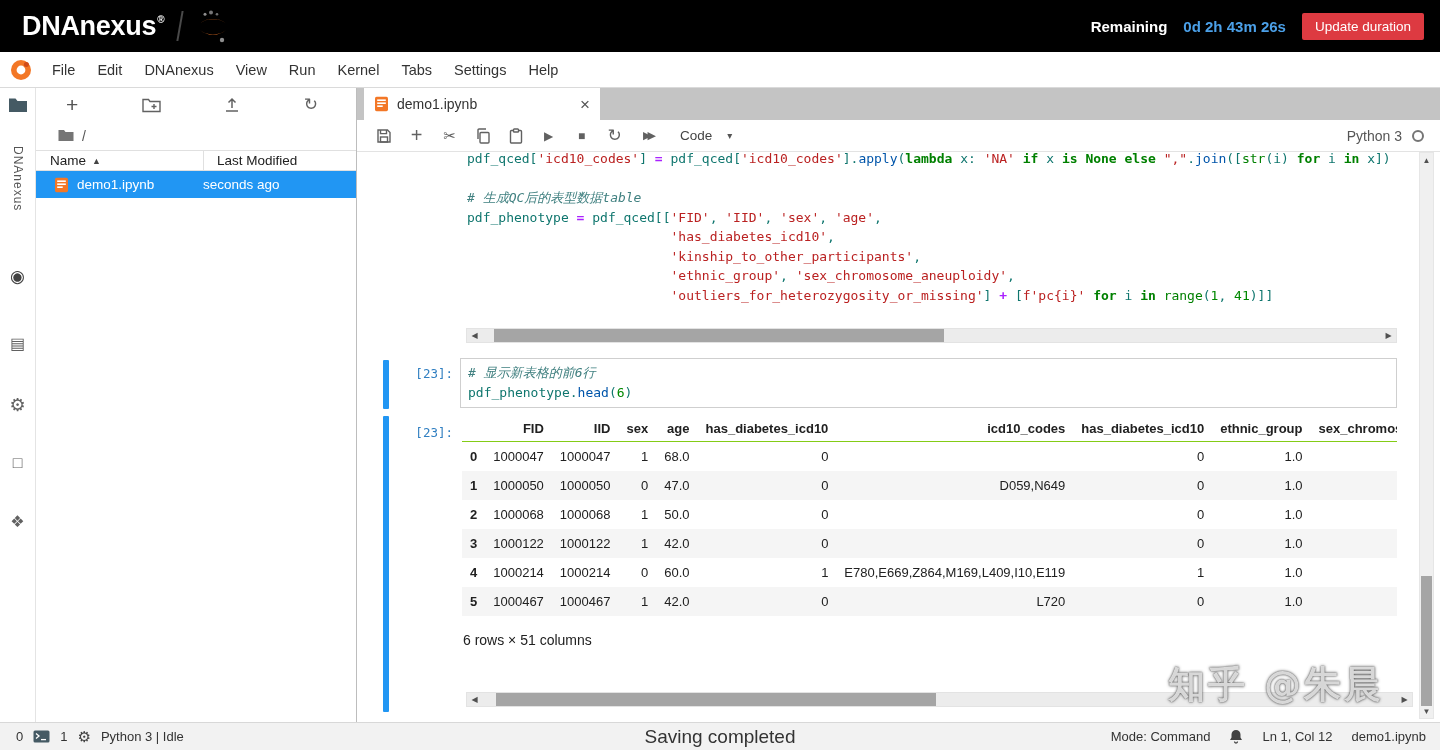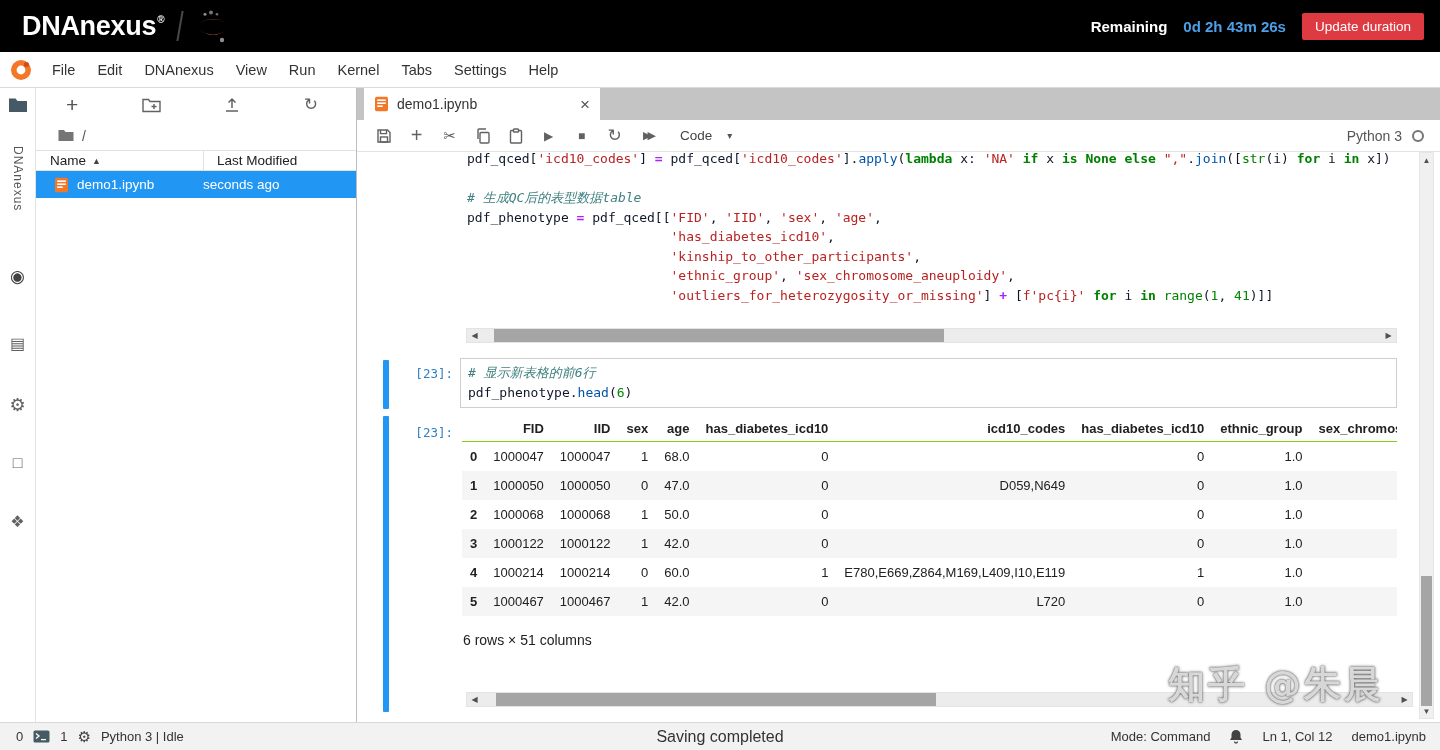--- a/index.html
+++ b/index.html
@@ -55,21 +55,21 @@
   .ffwd{letter-spacing:-4px;font-size:11px;}
   .celltype{display:flex;align-items:center;gap:15px;font-size:13.5px;color:#444;margin-left:16px;}
   .caret{font-size:10px;color:#555;}
   .kernel-right{margin-left:auto;display:flex;align-items:center;gap:10px;padding-right:16px;font-size:14px;color:#555;}
   .kernel-circle{width:12px;height:12px;border:2px solid #757575;border-radius:50%;}
 
   .content{position:absolute;top:64px;left:0;width:1083px;height:570px;background:#fff;overflow:hidden;}
   .code,.code-line,.prompt{font-family:"DejaVu Sans Mono",monospace;}
   .code{font-size:13px;line-height:19.5px;}
   .code-line{white-space:pre;height:19.5px;}
-  .tk-pl{color:#0f172a}.tk-st{color:#ba2121}.tk-kw{color:#008000;font-weight:bold}
+  .tk-pl{color:#0f766e}.tk-st{color:#ba2121}.tk-kw{color:#008000;font-weight:bold}
   .tk-op{color:#aa22ff;font-weight:bold}.tk-cm{color:#408080;font-style:italic}
   .tk-nu{color:#080}.tk-bi{color:#008000}.tk-pr{color:#0055aa}
 
   .cell1{position:absolute;top:-3px;left:110px;width:930px;height:179px;overflow:hidden;}
 
   .hscroll{position:absolute;height:15px;background:#eee;border:1px solid #e3e3e3;display:flex;}
   .hscroll1{left:109px;top:176px;width:931px;}
   .hscroll2{left:109px;top:540px;width:947px;}
   .hs-btn{width:15px;display:flex;align-items:center;justify-content:center;font-size:8px;color:#505050;background:#ececec;}
   .hs-track{flex:1;position:relative;background:#ececec;}
@@ -103,21 +103,21 @@
 
   .vscroll{position:absolute;right:6px;top:0;width:15px;height:567px;background:#f0f0f0;border:1px solid #e6e6e6;}
   .vs-btn{height:14px;display:flex;align-items:center;justify-content:center;font-size:8px;color:#505050;}
   .vs-down{position:absolute;bottom:0;left:0;right:0;}
   .vs-thumb{position:absolute;left:1px;right:1px;top:423px;height:130px;background:#a5a5a5;}
 
   
   .statusbar{position:absolute;left:0;bottom:0;width:1440px;height:28px;background:#f2f2f2;
     border-top:1px solid #d8d8d8;display:flex;align-items:center;font-size:13px;color:#333;}
   .sb-left{display:flex;align-items:center;gap:10px;padding-left:16px;z-index:2;}
-  .sb-center{position:absolute;left:0;right:0;text-align:center;font-size:16px;color:#333;pointer-events:none;}
+  .sb-center{position:absolute;left:0;right:0;text-align:center;font-size:19px;color:#333;pointer-events:none;}
   .sb-right{margin-left:auto;display:flex;align-items:center;gap:19px;padding-right:14px;z-index:2;padding-left:12px;}
   .sb-gear{font-size:15px;color:#424242;}
 
   .watermark{position:absolute;left:1168px;top:660px;font-size:37px;font-weight:bold;letter-spacing:3px;
     color:rgba(255,255,255,0.78);text-shadow:0 0 3px rgba(70,70,70,0.9),0 0 1px rgba(70,70,70,0.9);
     z-index:60;font-family:"DejaVu Sans",sans-serif;}
 </style>
 </head>
 <body>
 

